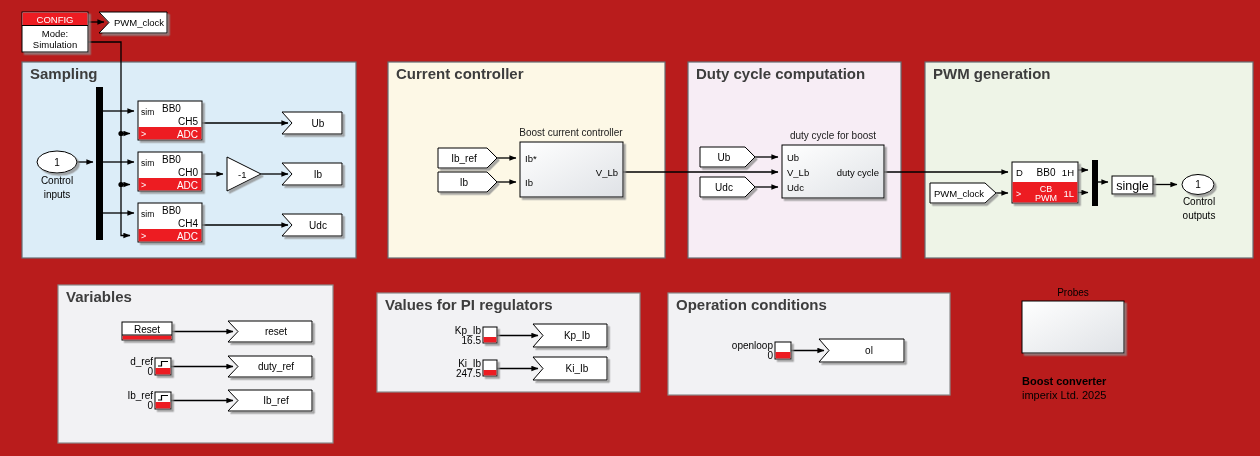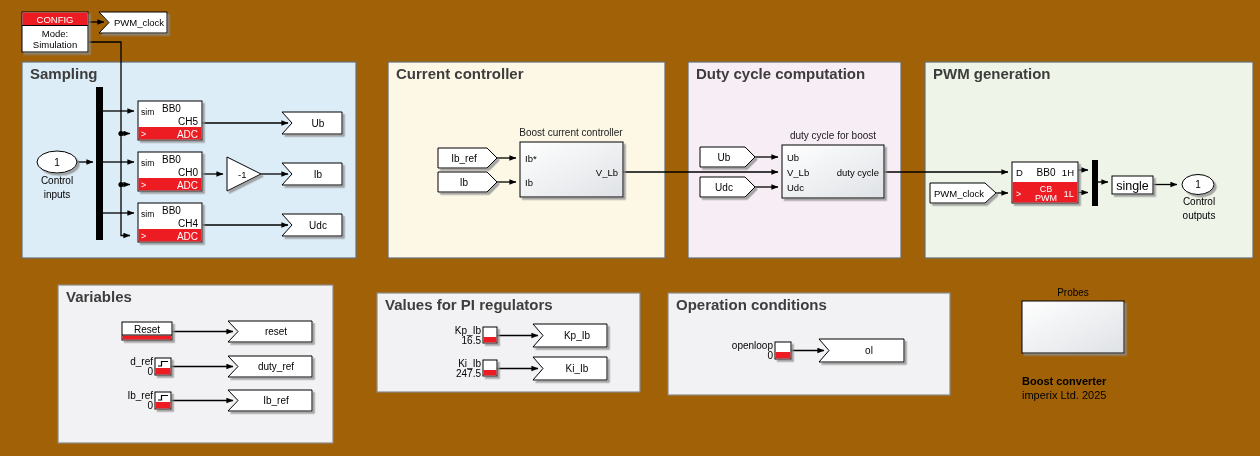--- a/index.html
+++ b/index.html
@@ -1,16 +1,16 @@
 <!DOCTYPE html>
 <html><head>
 <meta charset="utf-8">
 <style>
   html,body{margin:0;padding:0;background:#ffffff;}
-  #canvas{position:relative;width:1260px;height:456px;background:#a16207;overflow:hidden;}
+  #canvas{position:relative;width:1260px;height:456px;background:#b91c1c;overflow:hidden;}
   svg{position:absolute;left:0;top:0;}
   svg text{font-family:"Liberation Sans","DejaVu Sans",sans-serif;fill:#000;}
   .t10{font-size:10px;}
   .t95{font-size:9.5px;}
   .t9{font-size:9px;}
   .t85{font-size:8.5px;}
   .t12{font-size:12.5px;}
   .t11{font-size:11px;}
   .bold{font-weight:bold;}
   .white{fill:#ffffff;}

